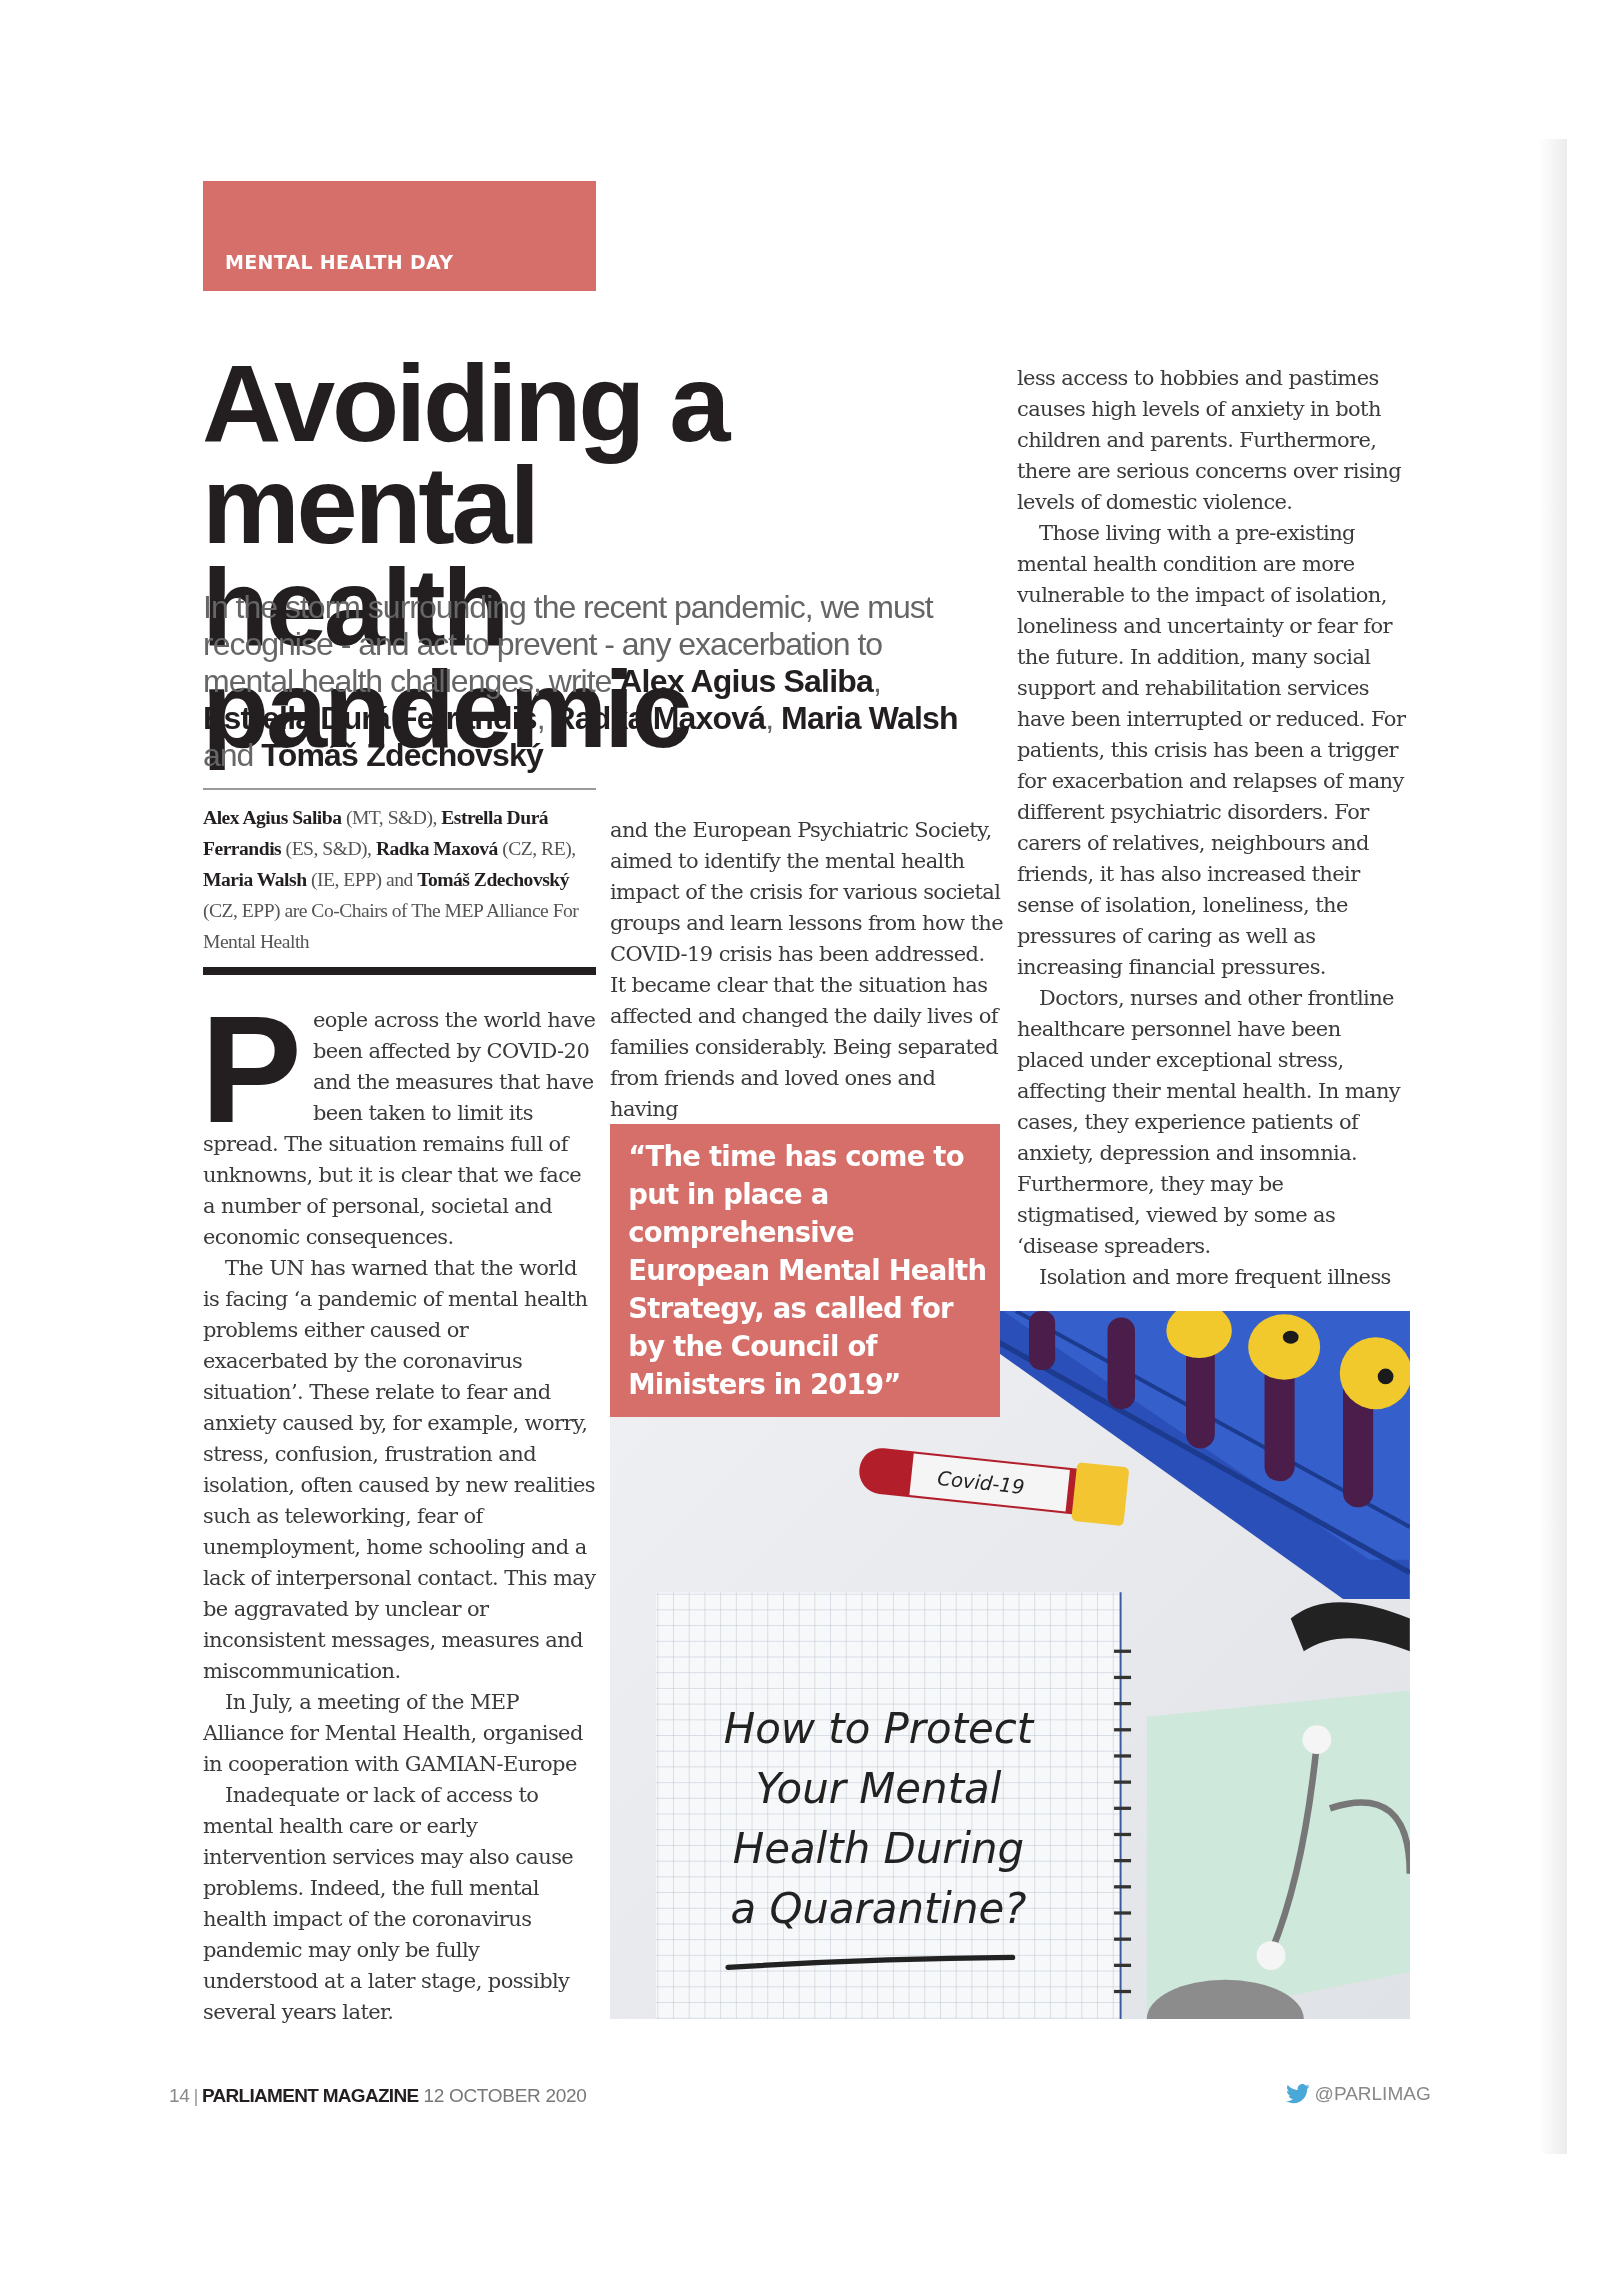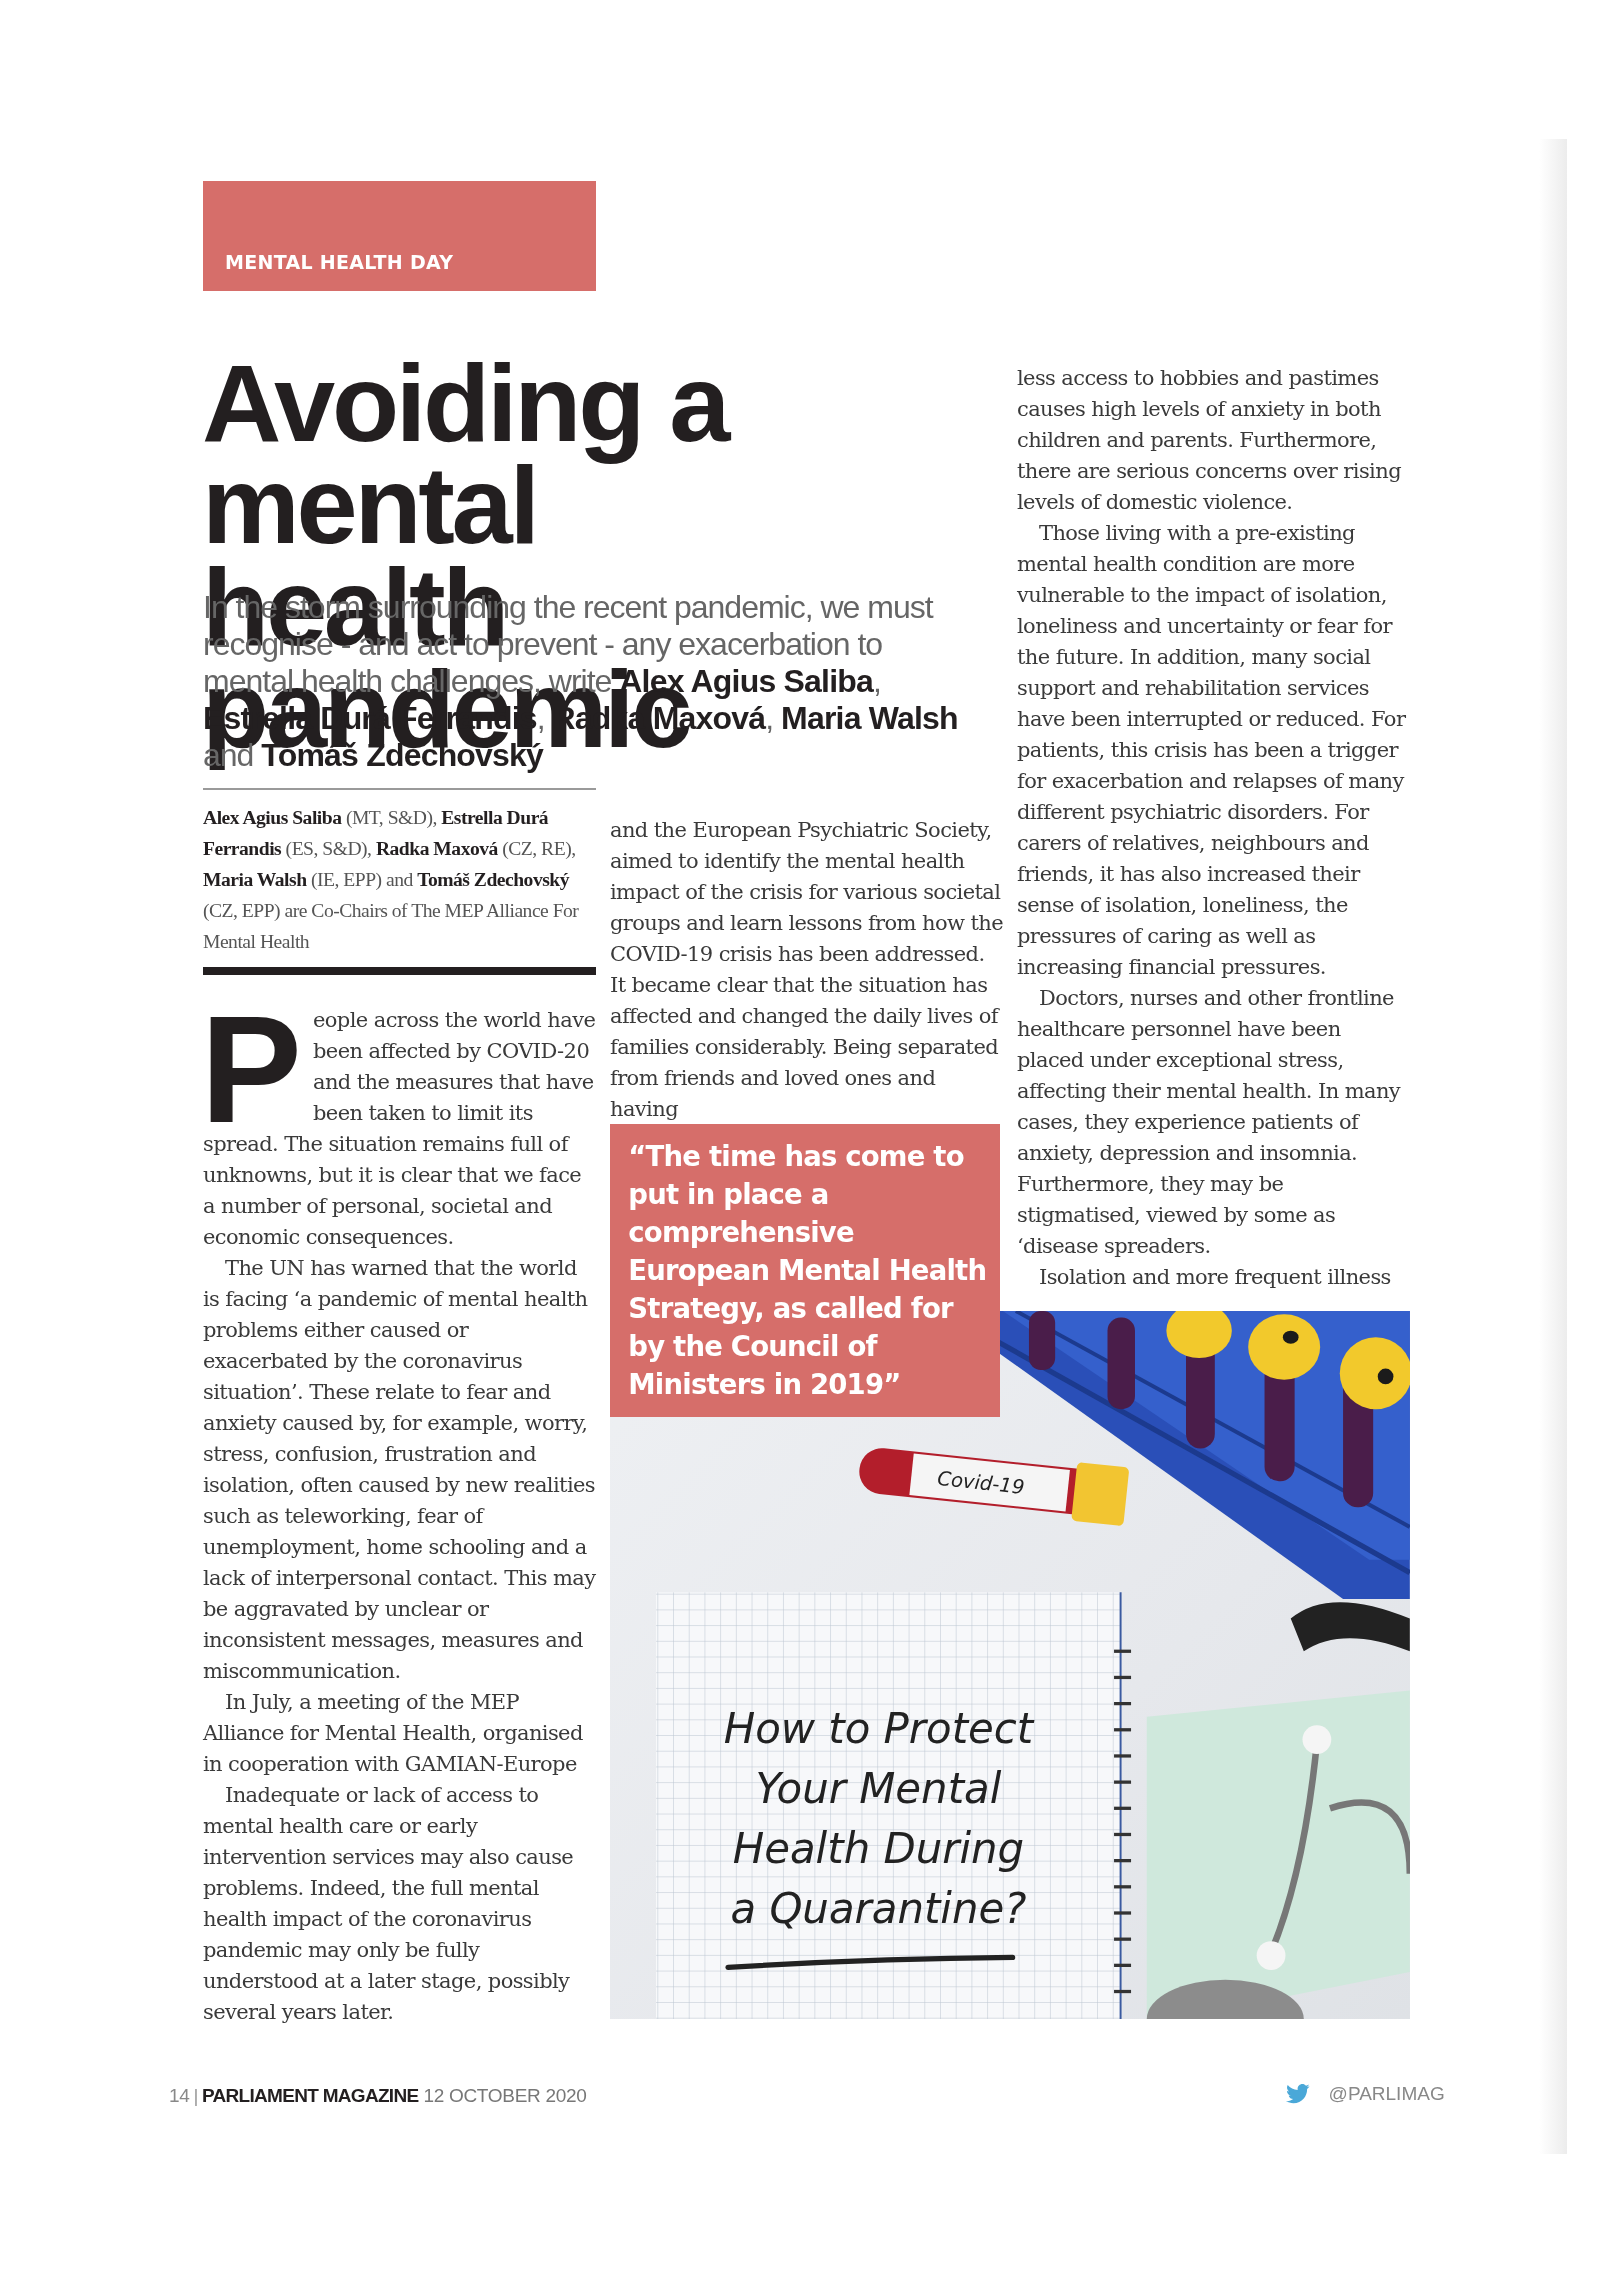--- a/index.html
+++ b/index.html
@@ -32,21 +32,21 @@
   .pullquote div { position:absolute; left:18.3px; top:13px; right:13px; color:#ffffff; font-family:"DejaVu Sans", sans-serif;
     font-weight:bold; font-size:27.5px; line-height:38px; letter-spacing:-0.8px; }
   .photo { position:absolute; left:610px; top:1311px; width:800px; height:708px; overflow:hidden; z-index:1;
     background:linear-gradient(135deg,#eef0f3 0%,#e6e8ec 60%,#dfe2e6 100%); }
   .footer-left { position:absolute; left:169px; top:2085px; font-family:"Liberation Sans", sans-serif; font-size:19px;
     color:#777; letter-spacing:-0.3px; }
   .footer-left .pg { color:#888; }
   .footer-left .sep { color:#999; margin:0 3.9px; }
   .footer-left .mag { color:#231f20; font-weight:bold; letter-spacing:-0.7px; }
   .footer-right { position:absolute; left:1286px; top:2083px; font-family:"Liberation Sans", sans-serif; font-size:19px;
-    color:#888; display:flex; align-items:center; gap:19px; }
+    color:#888; display:flex; align-items:center; gap:5px; }
   .footer-right svg { width:23.6px; height:19.6px; }
 </style>
 </head>
 <body>
 
 <div class="page-edge"></div>
 
 <div class="kicker">
   <span>MENTAL HEALTH DAY</span>
 </div>

